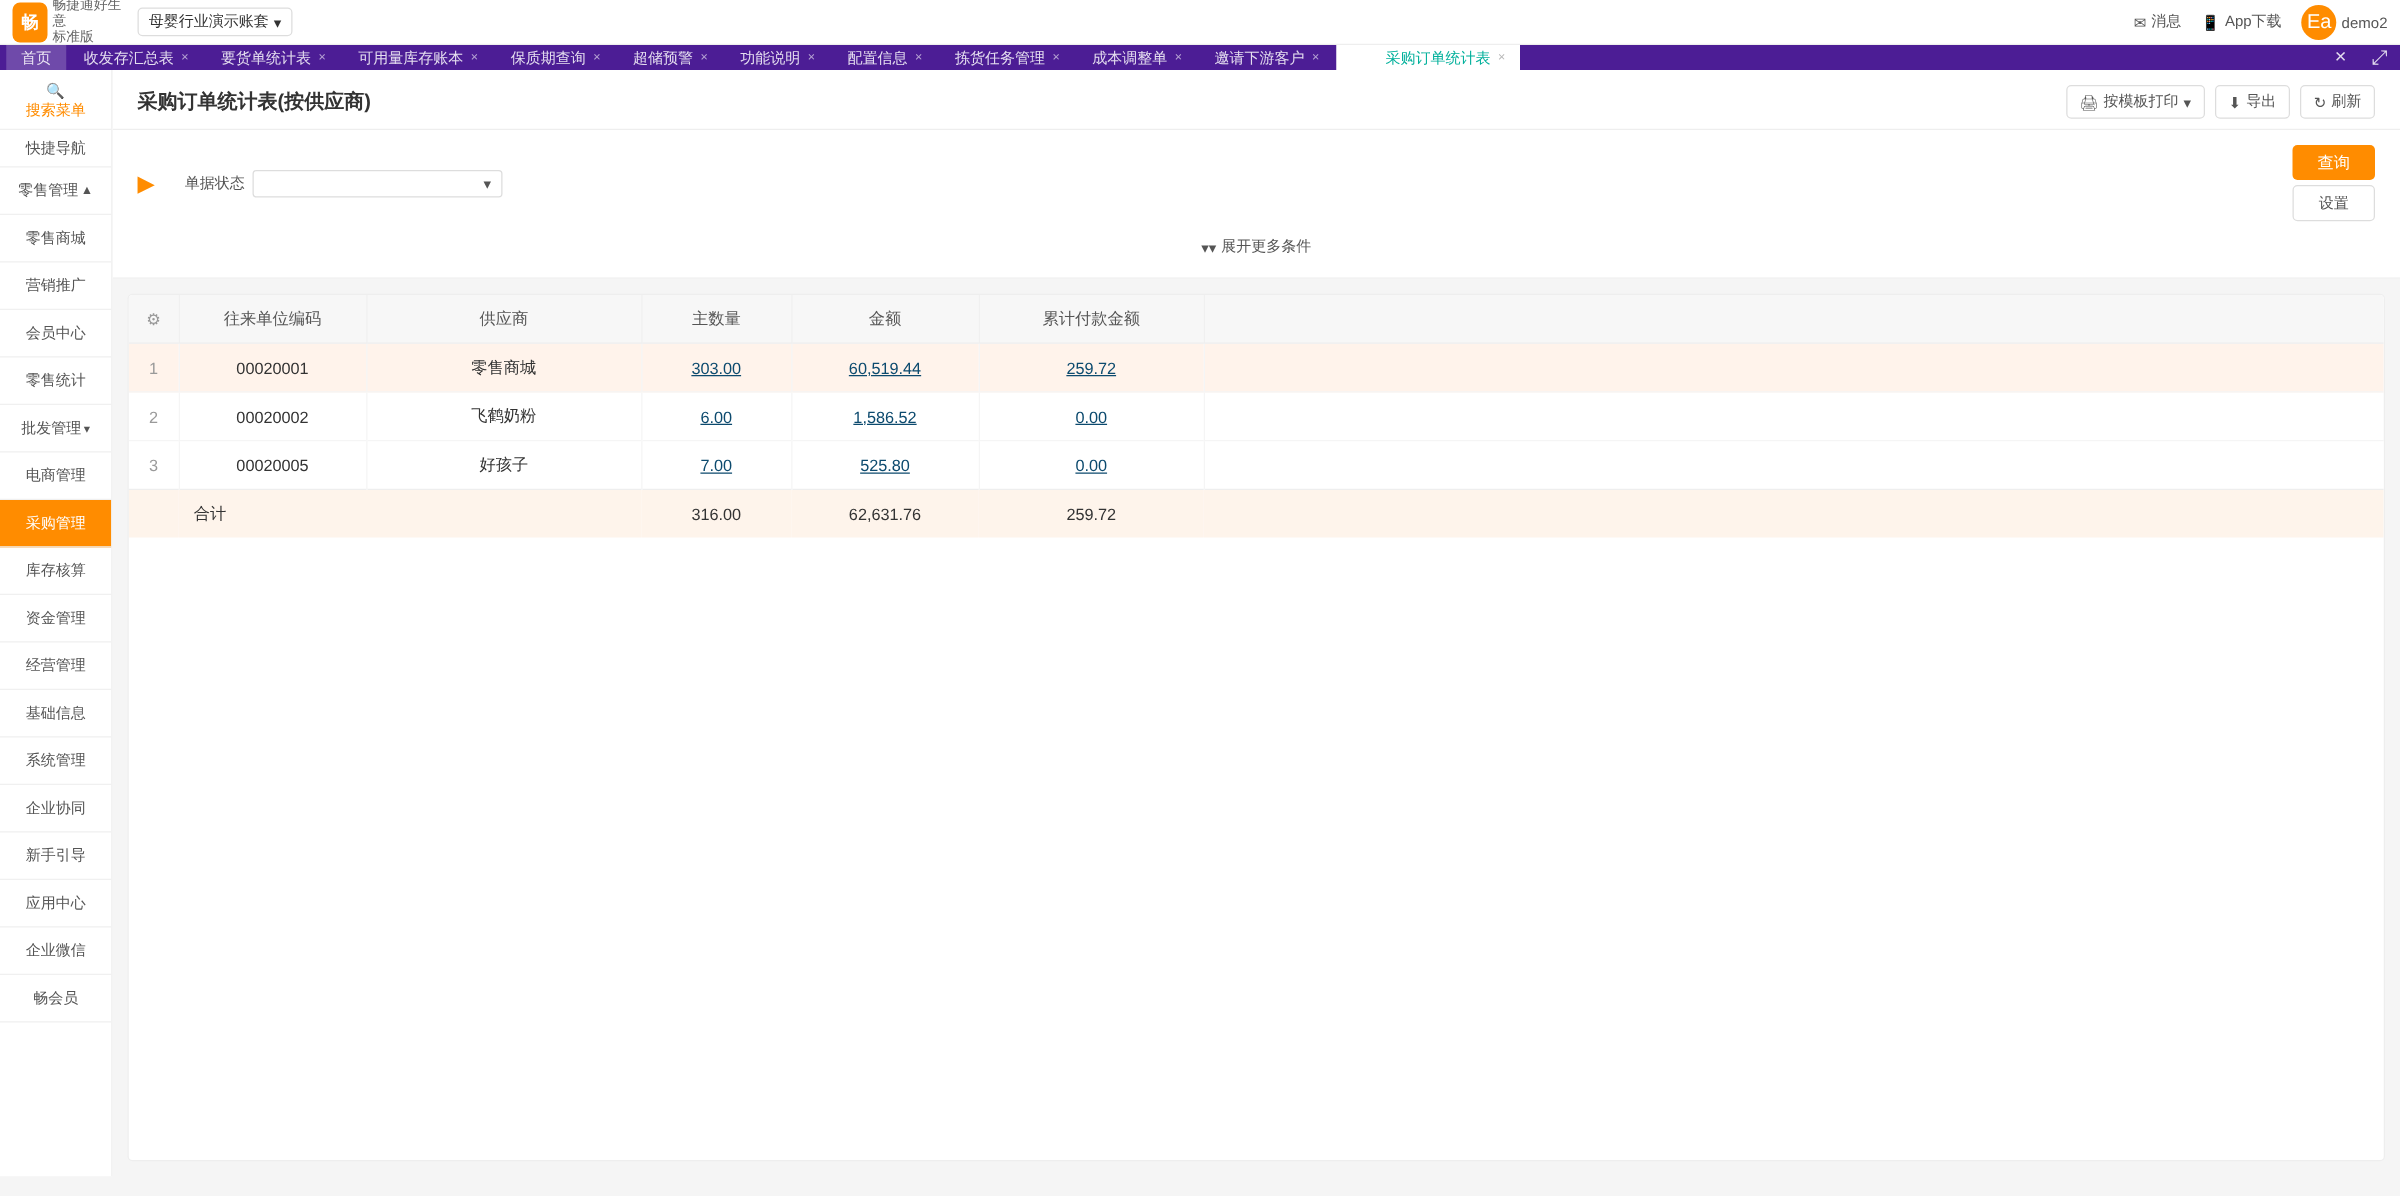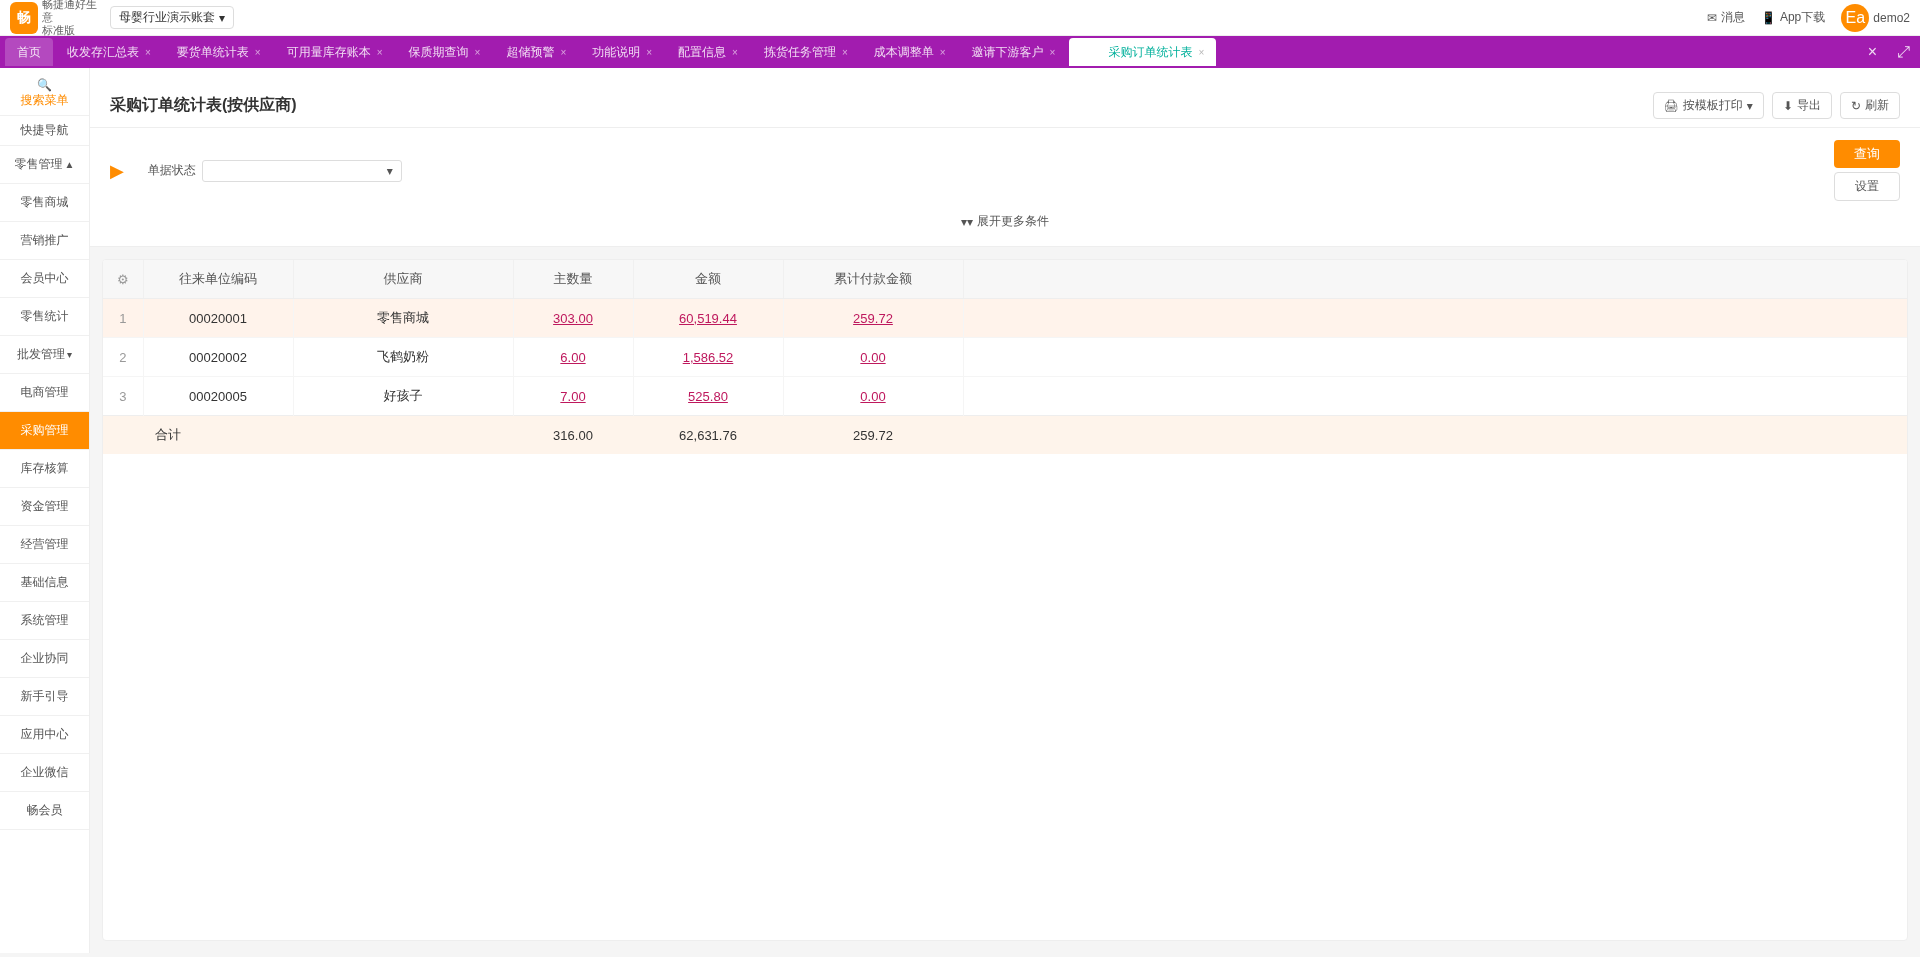--- a/index.html
+++ b/index.html
@@ -9,41 +9,41 @@
     .top-bar { display: flex; align-items: center; height: 36px; background: #fff; border-bottom: 1px solid #eee; padding: 0 10px; }
     .logo-area { display: flex; align-items: center; width: 90px; gap: 4px; }
     .logo-icon { width: 32px; height: 32px; background: #ff8c00; border-radius: 6px; display: flex; align-items: center; justify-content: center; color: white; font-size: 14px; font-weight: bold; }
     .logo-text { font-size: 11px; color: #666; line-height: 1.2; }
     .workspace-selector { display: flex; align-items: center; gap: 4px; padding: 2px 8px; border: 1px solid #ddd; border-radius: 4px; cursor: pointer; color: #333; font-size: 12px; margin-left: 10px; }
     .top-right { margin-left: auto; display: flex; align-items: center; gap: 16px; }
     .top-right-item { display: flex; align-items: center; gap: 4px; color: #555; font-size: 12px; cursor: pointer; }
     .avatar { width: 28px; height: 28px; border-radius: 50%; background: #ff8c00; display: flex; align-items: center; justify-content: center; color: white; font-size: 16px; }
 
     
-    .nav-tabs { display: flex; align-items: center; height: 32px; background: #a21caf; padding: 0 4px; overflow-x: auto; }
+    .nav-tabs { display: flex; align-items: center; height: 20px; background: #4c1d95; padding: 0 4px; overflow-x: auto; }
     .nav-tab { display: flex; align-items: center; height: 28px; padding: 0 12px; border-radius: 4px 4px 0 0; color: rgba(255,255,255,0.85); font-size: 12px; cursor: pointer; white-space: nowrap; gap: 4px; margin: 0 1px; }
     .nav-tab.active { background: #fff; color: #00b09b; font-weight: 500; padding-left: 39px; }
     .nav-tab .close-btn { font-size: 10px; color: inherit; opacity: 0.7; margin-left: 2px; }
     .nav-tab.active .close-btn { color: #999; }
     .tab-home { background: rgba(255,255,255,0.2); }
     .nav-right { margin-left: auto; display: flex; align-items: center; gap: 8px; }
     .nav-right-btn { color: rgba(255,255,255,0.85); cursor: pointer; font-size: 16px; padding: 2px 6px; }
 
     
     .layout { display: flex; height: calc(957px - 72px); }
     .sidebar { width: 90px; background: #fff; border-right: 1px solid #eee; display: flex; flex-direction: column; overflow-y: auto; }
     .sidebar-search { padding: 10px 8px 6px; text-align: center; color: #ff8c00; font-size: 12px; cursor: pointer; border-bottom: 1px solid #f0f0f0; }
     .sidebar-quick { padding: 6px 8px; text-align: center; color: #555; font-size: 12px; cursor: pointer; border-bottom: 1px solid #f0f0f0; }
     .sidebar-item { padding: 10px 8px; text-align: left; color: #555; font-size: 12px; cursor: pointer; border-bottom: 1px solid #f0f0f0; display: flex; align-items: center; justify-content: center; gap: 2px; }
     .sidebar-item.active { background: #ff8c00; color: white; }
     .sidebar-item .arrow { font-size: 10px; }
 
     
     .main { flex: 1; background: #f5f5f5; overflow: auto; display: flex; flex-direction: column; }
-    .page-header { background: #fff; padding: 24px 20px 8px; border-bottom: 1px solid #eee; display: flex; align-items: center; justify-content: space-between; }
+    .page-header { background: #fff; padding: 12px 20px 8px; border-bottom: 1px solid #eee; display: flex; align-items: center; justify-content: space-between; }
     .page-title { font-size: 16px; font-weight: 600; color: #333; }
     .page-actions { display: flex; align-items: center; gap: 8px; }
     .btn-print { display: flex; align-items: center; gap: 4px; padding: 4px 10px; border: 1px solid #ddd; border-radius: 4px; background: #fff; color: #555; cursor: pointer; font-size: 12px; }
     .btn-export { display: flex; align-items: center; gap: 4px; padding: 4px 10px; border: 1px solid #ddd; border-radius: 4px; background: #fff; color: #555; cursor: pointer; font-size: 12px; }
     .btn-refresh { display: flex; align-items: center; gap: 4px; padding: 4px 10px; border: 1px solid #ddd; border-radius: 4px; background: #fff; color: #555; cursor: pointer; font-size: 12px; }
 
     
     .filter-area { background: #fff; padding: 12px 20px; border-bottom: 1px solid #eee; }
     .filter-row { display: flex; align-items: center; gap: 16px; flex-wrap: wrap; }
     .filter-item { display: flex; align-items: center; gap: 6px; font-size: 12px; color: #555; }
@@ -67,21 +67,21 @@
     .table-wrapper { flex: 1; background: #fff; margin: 12px; border-radius: 4px; border: 1px solid #eee; overflow: auto; }
     table { width: 100%; border-collapse: collapse; font-size: 13px; }
     thead tr { background: #f7f7f7; }
     thead th { padding: 10px 12px; text-align: center; color: #555; font-weight: 500; border-bottom: 1px solid #eee; border-right: 1px solid #f0f0f0; white-space: nowrap; }
     thead th:last-child { border-right: none; }
     tbody tr { border-bottom: 1px solid #f5f5f5; }
     tbody tr:nth-child(odd) { background: #fff; }
     tbody tr.highlighted { background: #fff3eb; }
     tbody td { padding: 10px 12px; text-align: center; color: #333; border-right: 1px solid #f5f5f5; }
     tbody td:last-child { border-right: none; }
-    .link-value { color: #be185d; text-decoration: underline; cursor: pointer; }
+    .link-value { color: #0c4a6e; text-decoration: underline; cursor: pointer; }
     .gear-icon-cell { width: 40px; color: #999; cursor: pointer; }
     .tfoot-row { background: #fef4eb; }
     .tfoot-row td { padding: 10px 12px; font-weight: 500; color: #333; border-top: 1px solid #eee; text-align: center; }
     .tfoot-label { text-align: left !important; }
     .col-code { width: 150px; }
     .col-supplier { width: 220px; }
     .col-qty { width: 120px; }
     .col-amount { width: 150px; }
     .col-paid { width: 180px; }
 

